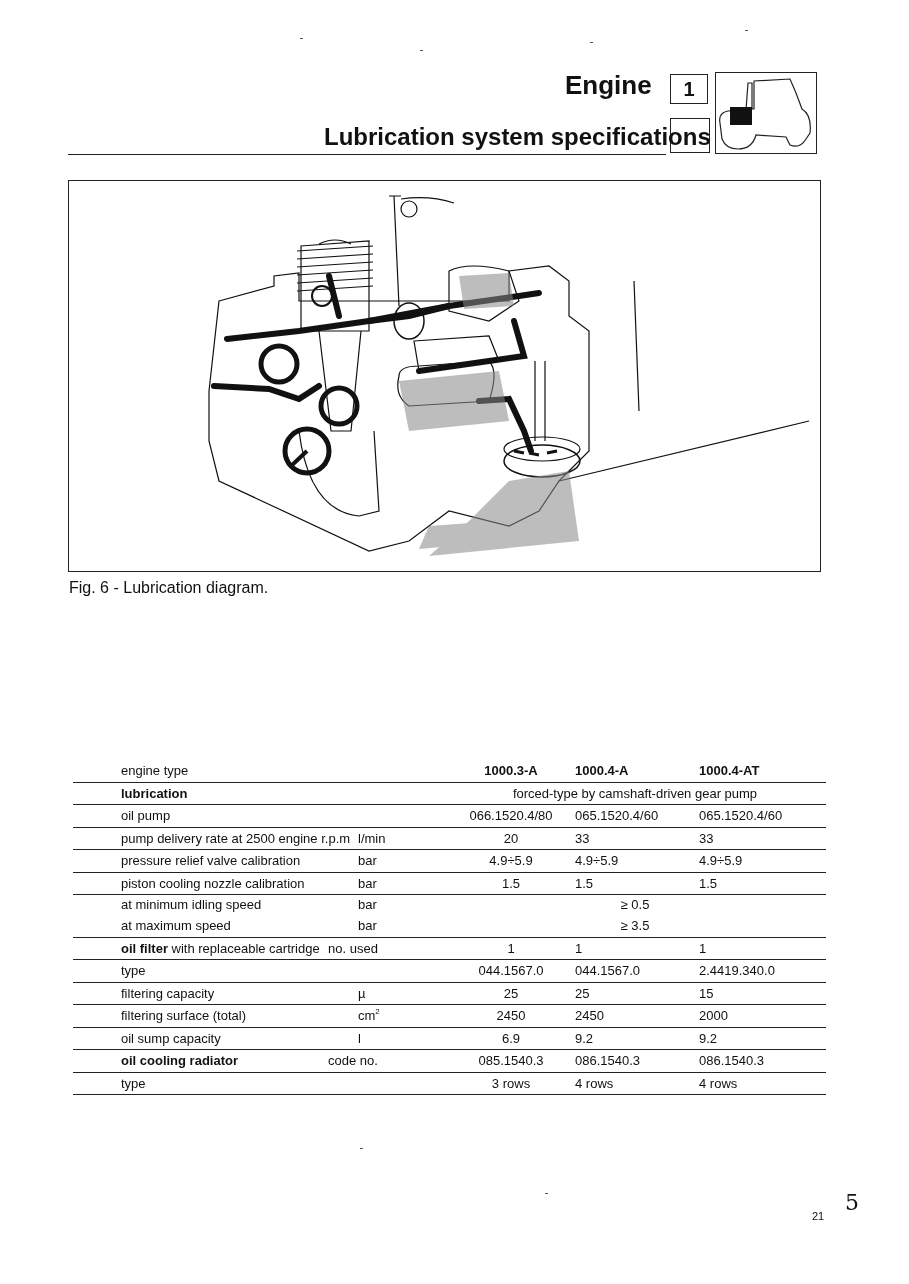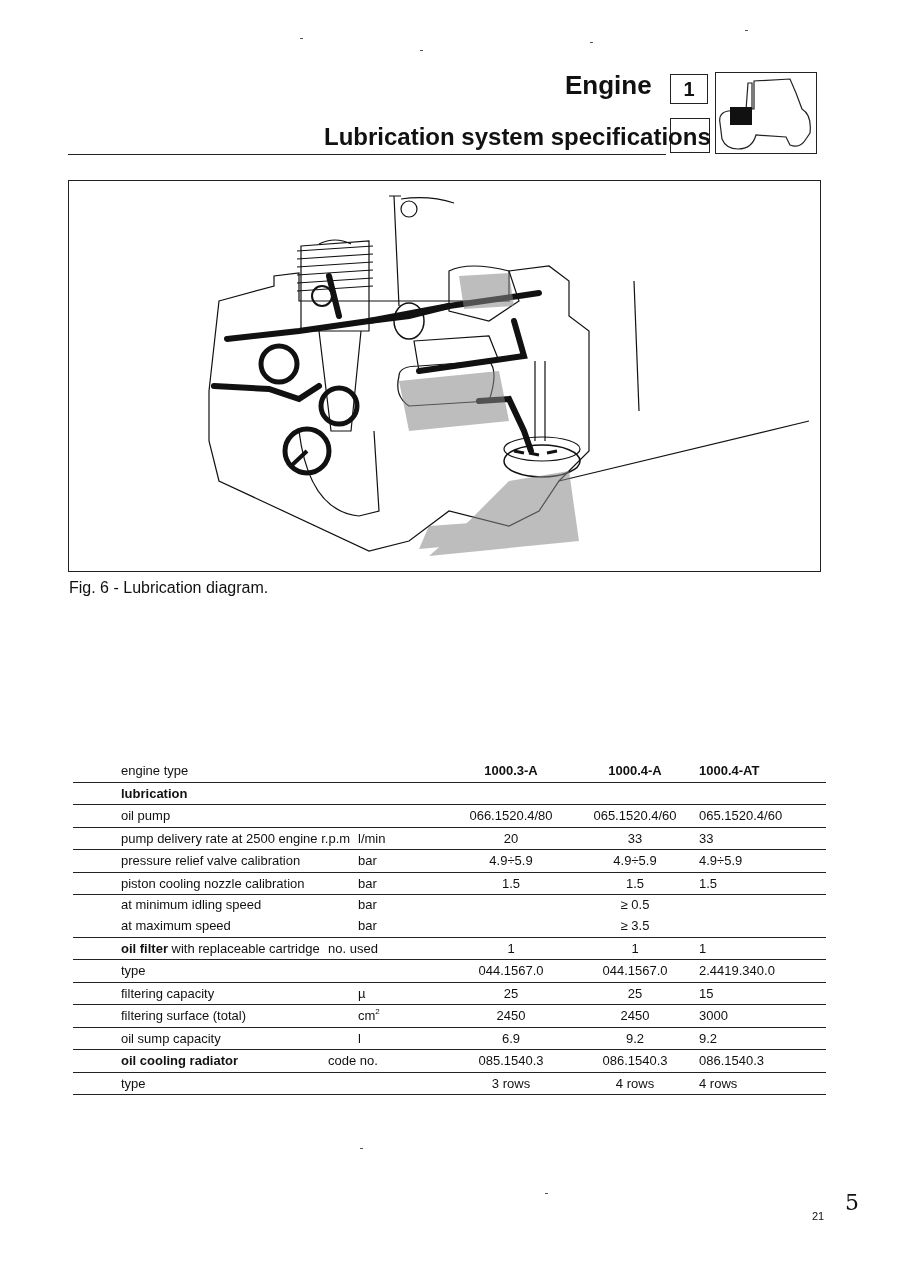--- a/index.html
+++ b/index.html
@@ -22,21 +22,21 @@
 
   
   .spec { left: 73px; top: 760px; width: 753px; }
   .row { position: relative; height: 21.5px; border-bottom: 1px solid #222; font-size: 13px; line-height: 21px; }
   .row.nob { border-bottom: none; }
   .cell { position: absolute; top: 0; white-space: nowrap; }
   .lbl { left: 20px; margin-left: 28px; }
   .lbl.bold { font-weight: bold; }
   .unit { left: 285px; width: 50px; text-align: left; }
   .c1 { left: 378px; width: 120px; text-align: center; }
-  .c2 { left: 502px; width: 120px; text-align: center; }
+  .c2 { left: 502px; width: 120px; }
   .c3 { left: 626px; width: 120px; text-align: left; }
   .span3 { left: 378px; width: 368px; text-align: center; }
   .hdr .c1, .hdr .c2, .hdr .c3 { font-weight: bold; }
   sup { font-size: 8px; vertical-align: 6px; line-height: 0; }
 
   .page-num { left: 812px; top: 1210px; font-size: 11px; }
   .chap-num { left: 845px; top: 1190px; font-size: 22px; font-family: "DejaVu Serif", serif; }
   .speck { position: absolute; background: #555; width: 3px; height: 1px; }
 </style>
 </head>
@@ -118,20 +118,21 @@
 <div class="abs spec">
   <div class="row hdr">
     <span class="cell lbl">engine type</span>
     <span class="cell c1">1000.3-A</span>
     <span class="cell c2">1000.4-A</span>
     <span class="cell c3">1000.4-AT</span>
   </div>
 
   <div class="row">
     <span class="cell lbl bold">lubrication</span>
+    <span class="cell span3">forced-type by camshaft-driven gear pump</span>
   </div>
 
   <div class="row">
     <span class="cell lbl">oil pump</span>
     <span class="cell c1">066.1520.4/80</span>
     <span class="cell c2">065.1520.4/60</span>
     <span class="cell c3">065.1520.4/60</span>
   </div>
 
   <div class="row">
@@ -192,21 +193,21 @@
     <span class="cell c1">25</span>
     <span class="cell c2">25</span>
     <span class="cell c3">15</span>
   </div>
 
   <div class="row">
     <span class="cell lbl">filtering surface (total)</span>
     <span class="cell unit"><span>cm</span><sup>2</sup></span>
     <span class="cell c1">2450</span>
     <span class="cell c2">2450</span>
-    <span class="cell c3">3000</span>
+    <span class="cell c3">2000</span>
   </div>
 
   <div class="row">
     <span class="cell lbl">oil sump capacity</span>
     <span class="cell unit">l</span>
     <span class="cell c1">6.9</span>
     <span class="cell c2">9.2</span>
     <span class="cell c3">9.2</span>
   </div>
 

